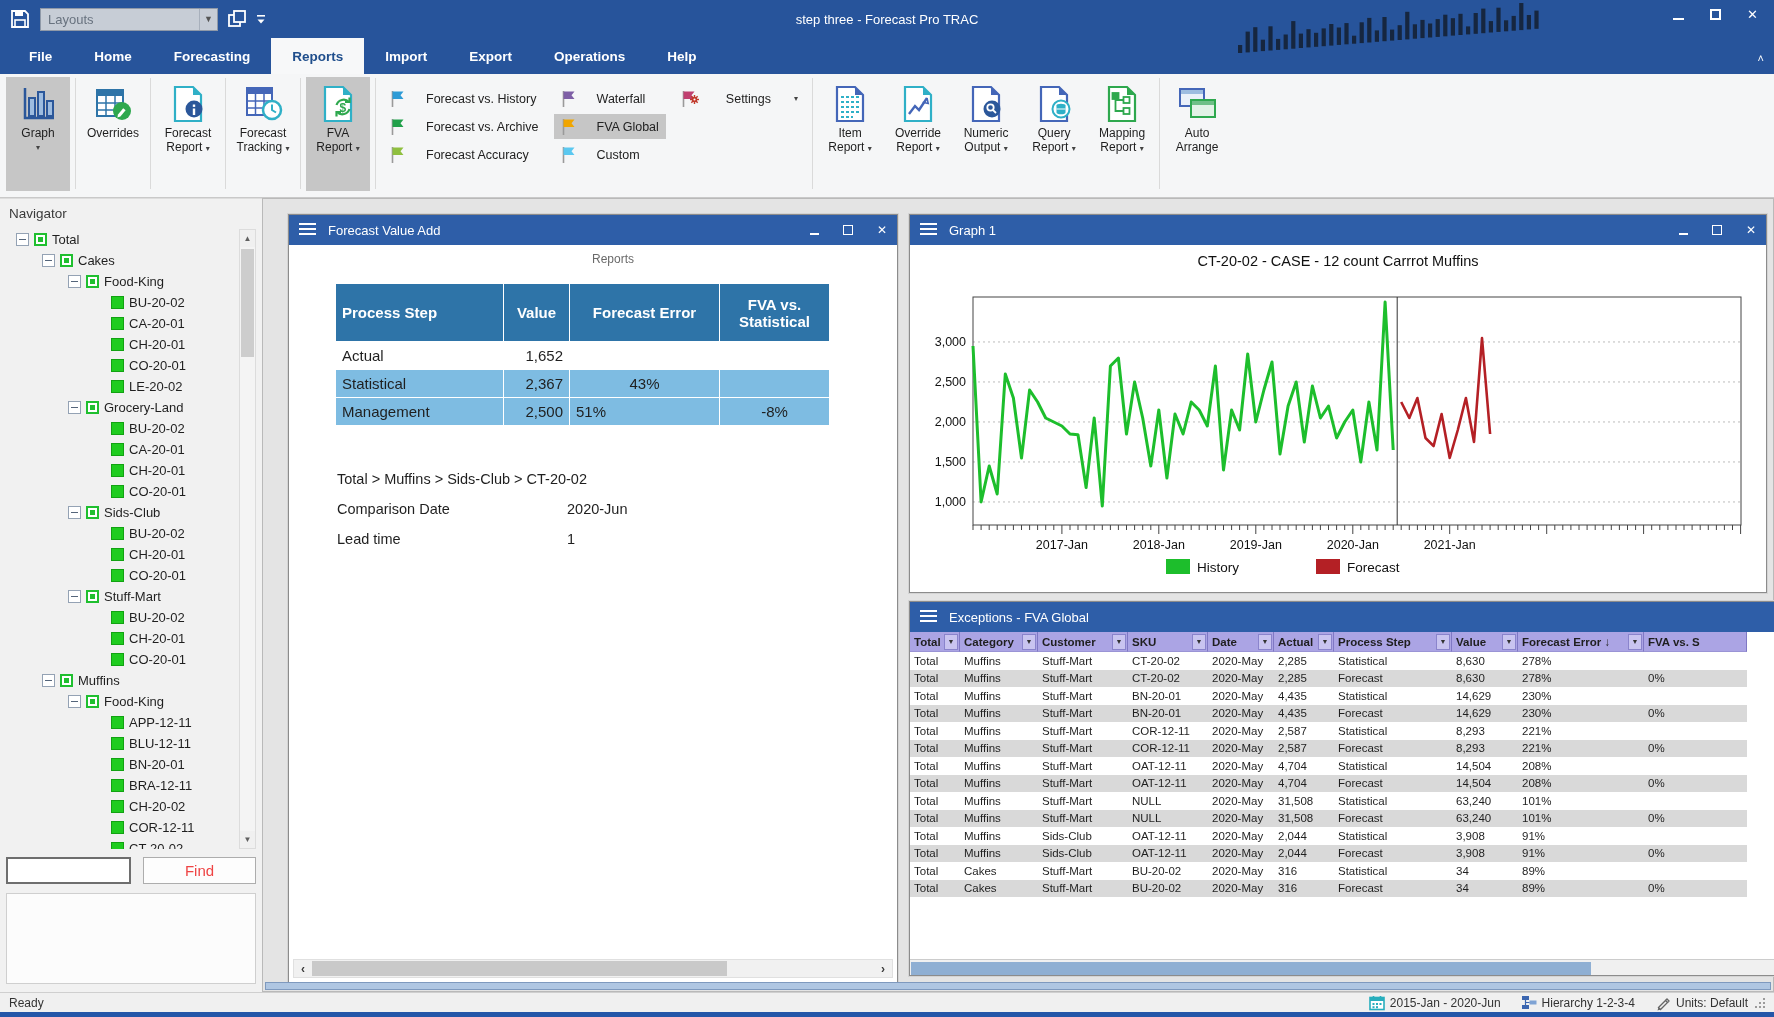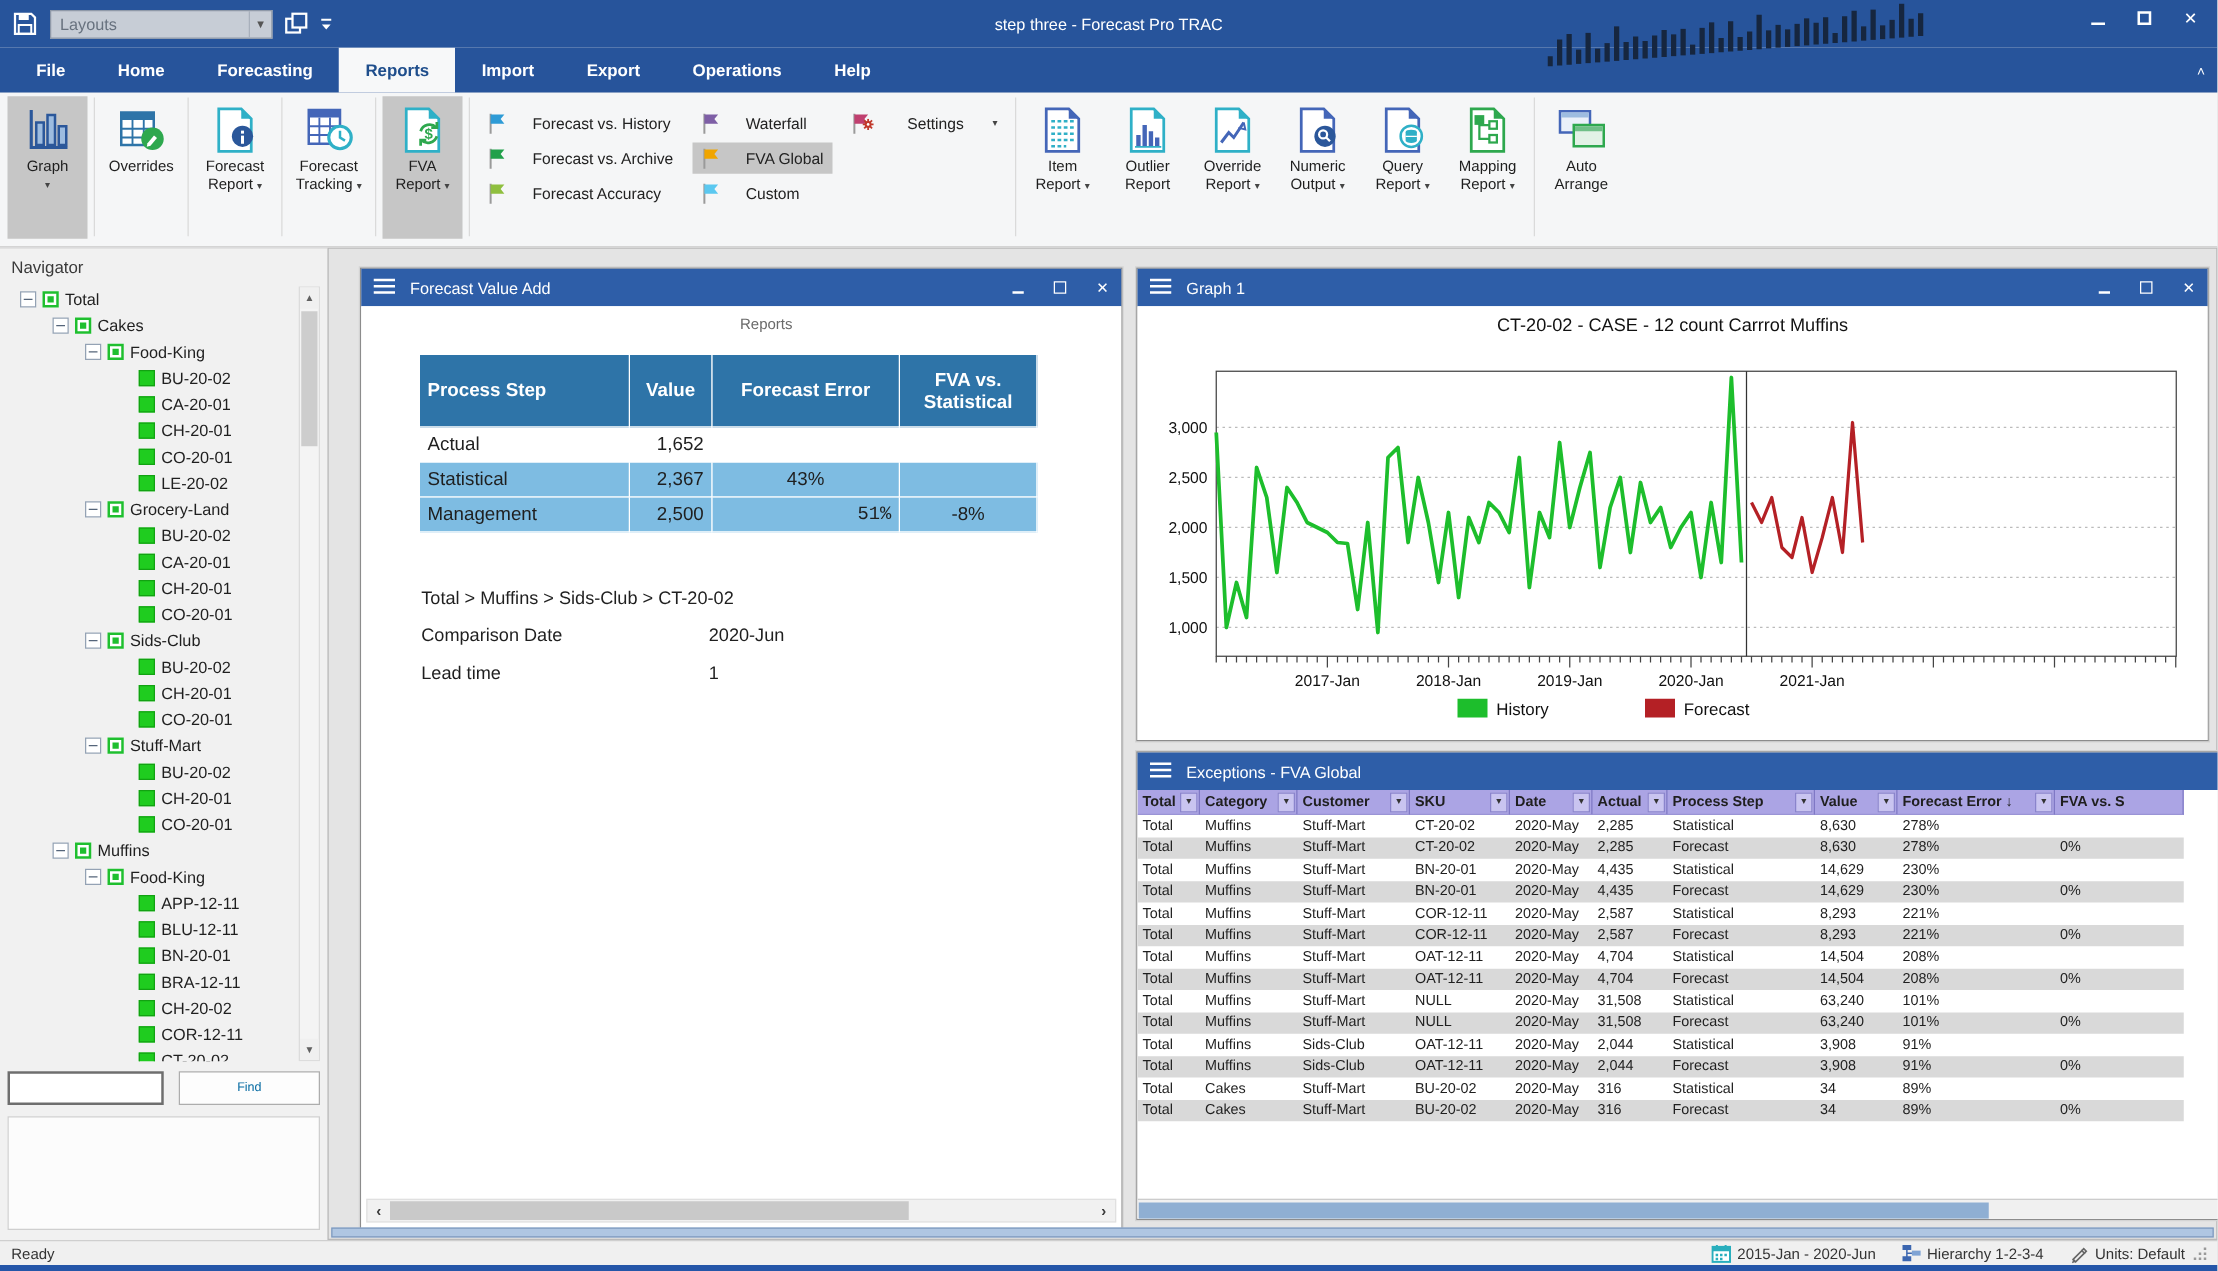--- a/index.html
+++ b/index.html
@@ -45,21 +45,21 @@
   .exp i{display:block;width:7px;height:1.5px;background:#55657A}
   .gbox{width:13px;height:13px;background:#fff;border:2px solid #1FBF2F;display:flex;align-items:center;justify-content:center;flex:none}
   .gbox i{display:block;width:5px;height:5px;background:#1FBF2F}
   .leafbox{width:13px;height:13px;background:#1FCC1F;border:1px solid #12A212;flex:none}
   .tree-scroll{position:absolute;right:0;top:0;width:17px;height:620px;background:#F4F4F4;border:1px solid #DCDCDC;display:flex;flex-direction:column;align-items:center}
   .ts-btn{width:100%;height:17px;display:flex;align-items:center;justify-content:center;font-size:8px;color:#606060;background:#F0F0F0}
   .ts-thumb{width:13px;height:108px;background:#CDCDCD;margin-top:2px}
   .ts-down{margin-top:auto}
   .findrow{position:absolute;left:6px;right:6px;top:658px;height:27px;display:flex;gap:12px}
   .find-input{width:125px;height:27px;border:2px solid #6E6E6E;background:#fff;font-family:inherit;font-size:13px;padding:0 4px}
-  .find-btn{flex:1;height:27px;background:#FDFDFD;border:1px solid #ADADAD;color:#0369a1;font-size:10px;font-family:inherit}
+  .find-btn{flex:1;height:27px;background:#FDFDFD;border:1px solid #ADADAD;color:#ef4444;font-size:15px;font-family:inherit}
   .nav-empty{position:absolute;left:6px;right:6px;top:694px;bottom:8px;background:#FCFCFC;border:1px solid #CFCFCF}
   .mdi{flex:1;position:relative;background:#E4E4E4;border:1px solid #B9B9B9}
   .mdi-hscroll{position:absolute;left:2px;right:2px;bottom:1px;height:8px;background:#AFC6E2;border:1px solid #7E99BE}
   
   .win{position:absolute;background:#fff;border:1px solid #8C8C8C;box-shadow:0 0 0 1px #D4D4D4}
   .wtb{height:30px;background:#2E5EA8;display:flex;align-items:center;gap:12px;padding:0 10px;color:#fff}
   .wtb .ttl{font-size:13px}
   .hamb{width:17px;height:2.5px;background:#fff;position:relative;top:-1px;box-shadow:0 5px #fff,0 -5px #fff;flex:none;margin-top:0}
   .wctrl{margin-left:auto;display:flex;gap:24px;align-items:center}
   .wc2-min{width:9px;height:2px;background:#fff;margin-top:7px}
@@ -364,37 +364,20 @@
           </svg>
         </span>
         <div>Item</div>
         <div>Report <span class="caret">▾</span></div>
       </div>
       <div class="bigbtn">
         <span class="bicon">
           <svg width="40" height="40" viewBox="0 0 40 40">
             <path d="M7 3 H25 L33 11 V37 H7 Z" fill="#fff" stroke="#2FB0C7" stroke-width="2.2"></path>
             <path d="M25 3 L33 11 H25 Z" fill="#2FB0C7"></path>
-            <g fill="#4466B8">
-              <rect x="11" y="24" width="3.5" height="9"></rect>
-              <rect x="16" y="16" width="3.5" height="17"></rect>
-              <rect x="21" y="21" width="3.5" height="12"></rect>
-              <rect x="26" y="26" width="3.5" height="7"></rect>
-            </g>
-            <line x1="10" y1="33.5" x2="31" y2="33.5" stroke="#2FB0C7" stroke-width="1.5"></line>
-          </svg>
-        </span>
-        <div>Outlier</div>
-        <div>Report</div>
-      </div>
-      <div class="bigbtn">
-        <span class="bicon">
-          <svg width="40" height="40" viewBox="0 0 40 40">
-            <path d="M7 3 H25 L33 11 V37 H7 Z" fill="#fff" stroke="#2FB0C7" stroke-width="2.2"></path>
-            <path d="M25 3 L33 11 H25 Z" fill="#2FB0C7"></path>
             <polyline points="11,30 17,22 21,26 29,14" fill="none" stroke="#4466B8" stroke-width="2.4"></polyline>
             <path d="M29 14 l1.2 5.5 -5.5 -1.2" fill="none" stroke="#4466B8" stroke-width="1.6"></path>
           </svg>
         </span>
         <div>Override</div>
         <div>Report <span class="caret">▾</span></div>
       </div>
       <div class="bigbtn">
         <span class="bicon">
           <svg width="40" height="40" viewBox="0 0 40 40">
@@ -671,21 +654,21 @@
               </tr>
               <tr class="shaded">
                 <td style="text-align: left;">Statistical</td>
                 <td style="text-align: right;">2,367</td>
                 <td style="text-align: center;">43%</td>
                 <td style="text-align: center;"></td>
               </tr>
               <tr class="shaded">
                 <td style="text-align: left;">Management</td>
                 <td style="text-align: right;">2,500</td>
-                <td style="text-align: right; font-family: Liberation Mono, monospace;">51%</td>
+                <td style="text-align: left;">51%</td>
                 <td style="text-align: center;">-8%</td>
               </tr>
             </tbody>
         </table>
         <div class="fva-crumb">Total &gt; Muffins &gt; Sids-Club &gt; CT-20-02</div>
         <div class="fva-field-label" style="top:256px">Comparison Date</div>
         <div class="fva-field-value" style="top:256px">2020-Jun</div>
         <div class="fva-field-label" style="top:286px">Lead time</div>
         <div class="fva-field-value" style="top:286px">1</div>
         <div class="fva-hscroll">

